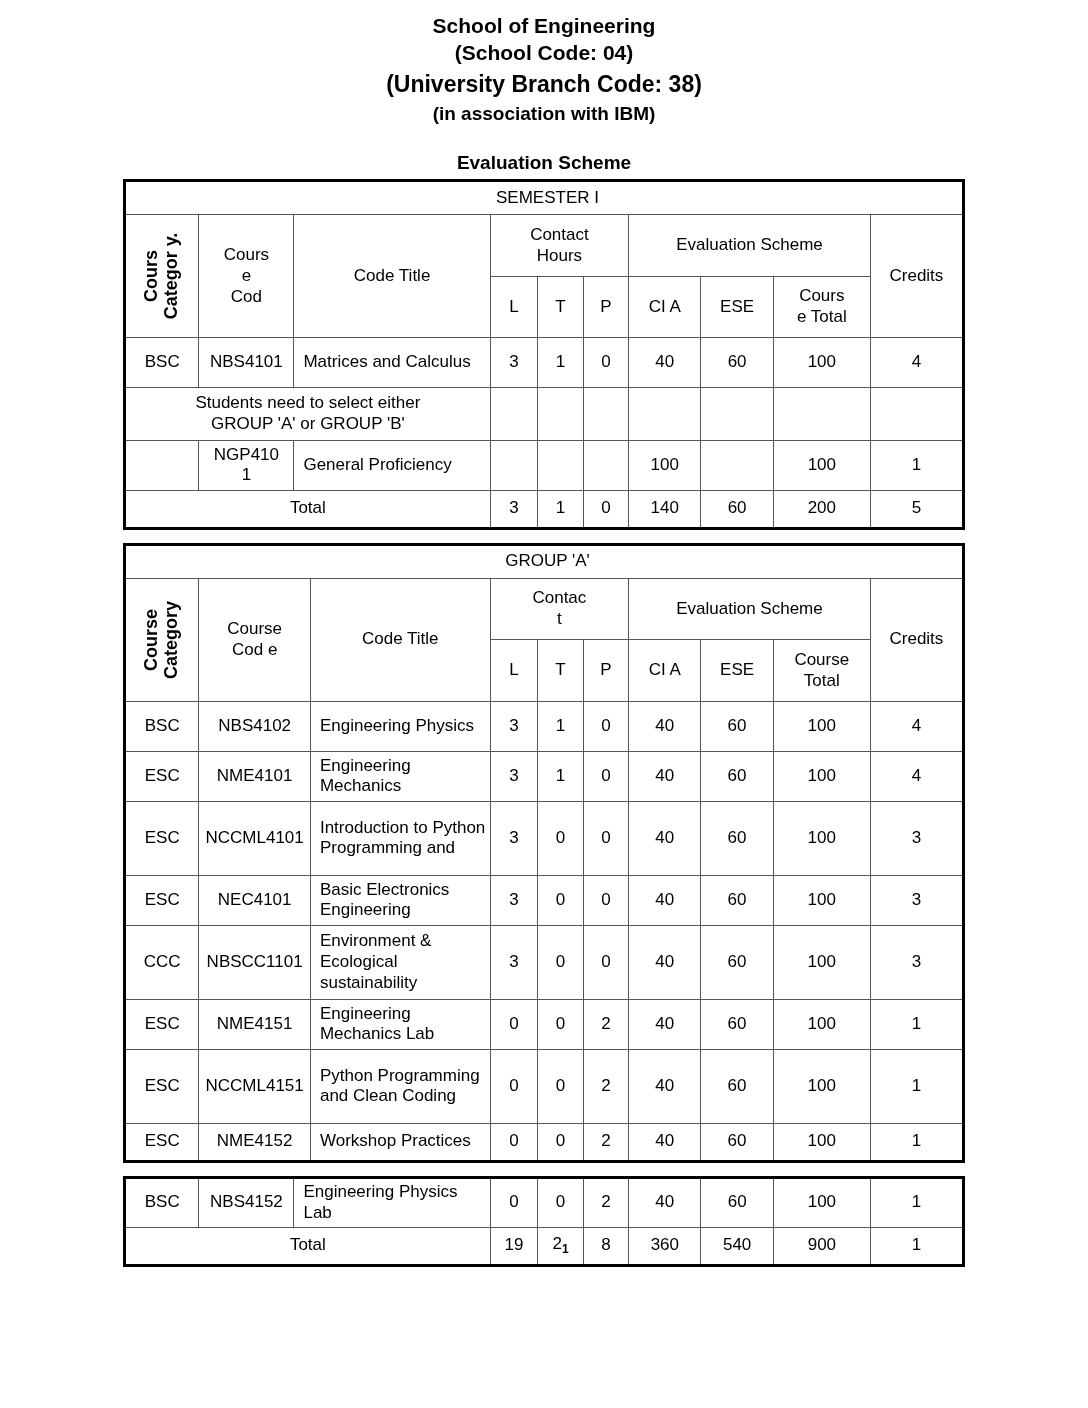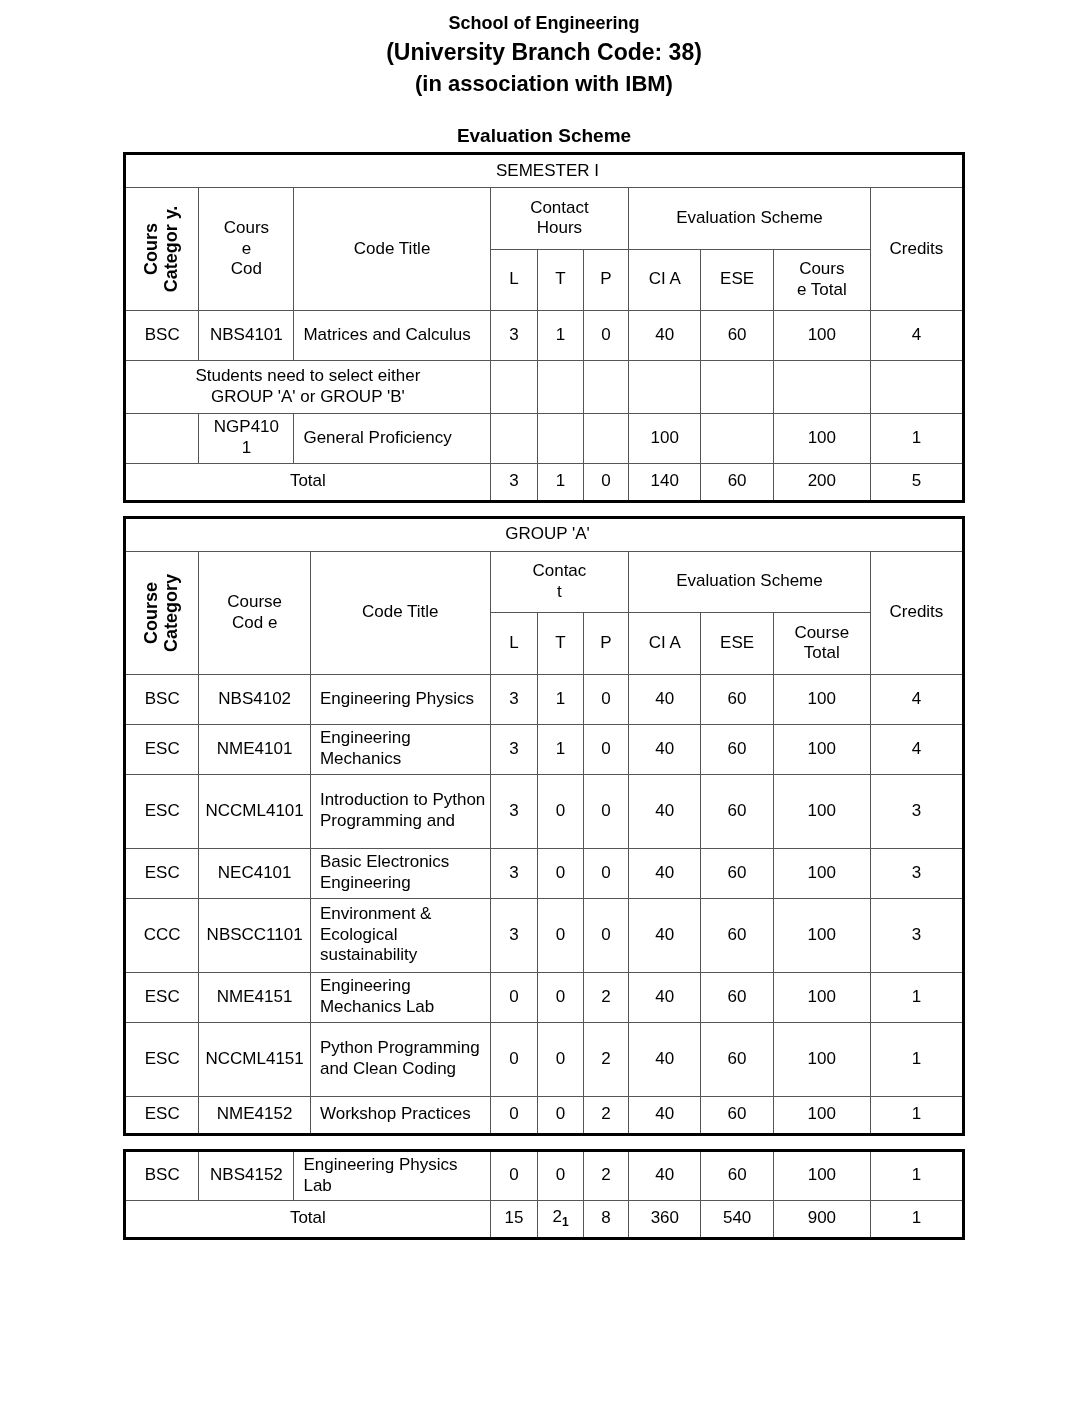--- a/index.html
+++ b/index.html
@@ -22,21 +22,21 @@
     text-align: center;
     padding-top: 8px;
   }
   .univ-name {
     font-size: 33px;
     font-weight: bold;
     letter-spacing: 0.4px;
     line-height: 1.12;
   }
   .school-line {
-    font-size: 18px;
+    font-size: 21px;
     font-weight: bold;
     line-height: 1.3;
     margin-top: 4px;
   }
   .school-code {
     font-size: 21px;
     font-weight: bold;
     line-height: 1.3;
   }
   .dept-name {
@@ -52,21 +52,21 @@
     margin-top: 2px;
   }
   .program-name {
     font-size: 21px;
     font-weight: bold;
     line-height: 1.3;
     margin-top: 2px;
     padding: 0 55px;
   }
   .assoc-line {
-    font-size: 22px;
+    font-size: 19px;
     font-weight: bold;
     line-height: 1.3;
     margin-top: 2px;
   }
 
   
   .section-title {
     text-align: center;
     font-size: 19px;
     font-weight: bold;
@@ -153,20 +153,21 @@
   }
   .tall { height: 74px; }
   .med  { height: 50px; }
   .sm   { height: 38px; }
 </style>
 </head>
 <body>
 
 <div class="doc-header">
   <div class="school-line">School of Engineering</div>
+  <div class="school-code">(School Code: 04)</div>
   <div class="branch-code">(University Branch Code: 38)</div>
   <div class="assoc-line">(in association with IBM)</div>
 </div>
 
 <div class="section-title">Evaluation Scheme</div>
 
 <div class="tbl-wrap">
 <table class="sched outer">
   <colgroup>
     <col style="width:72px">
@@ -455,21 +456,21 @@
       <td>0</td>
       <td>0</td>
       <td>2</td>
       <td>40</td>
       <td>60</td>
       <td>100</td>
       <td>1</td>
     </tr>
     <tr class="sm">
       <td class="total-cell" colspan="3">Total</td>
-      <td class="total-cell">15</td>
+      <td class="total-cell">19</td>
       <td class="total-cell"><span>2</span><span class="sub">1</span></td>
       <td class="total-cell">8</td>
       <td class="total-cell">360</td>
       <td class="total-cell">540</td>
       <td class="total-cell">900</td>
       <td class="total-cell">1</td>
     </tr>
   </tbody>
 </table>
 </div>

